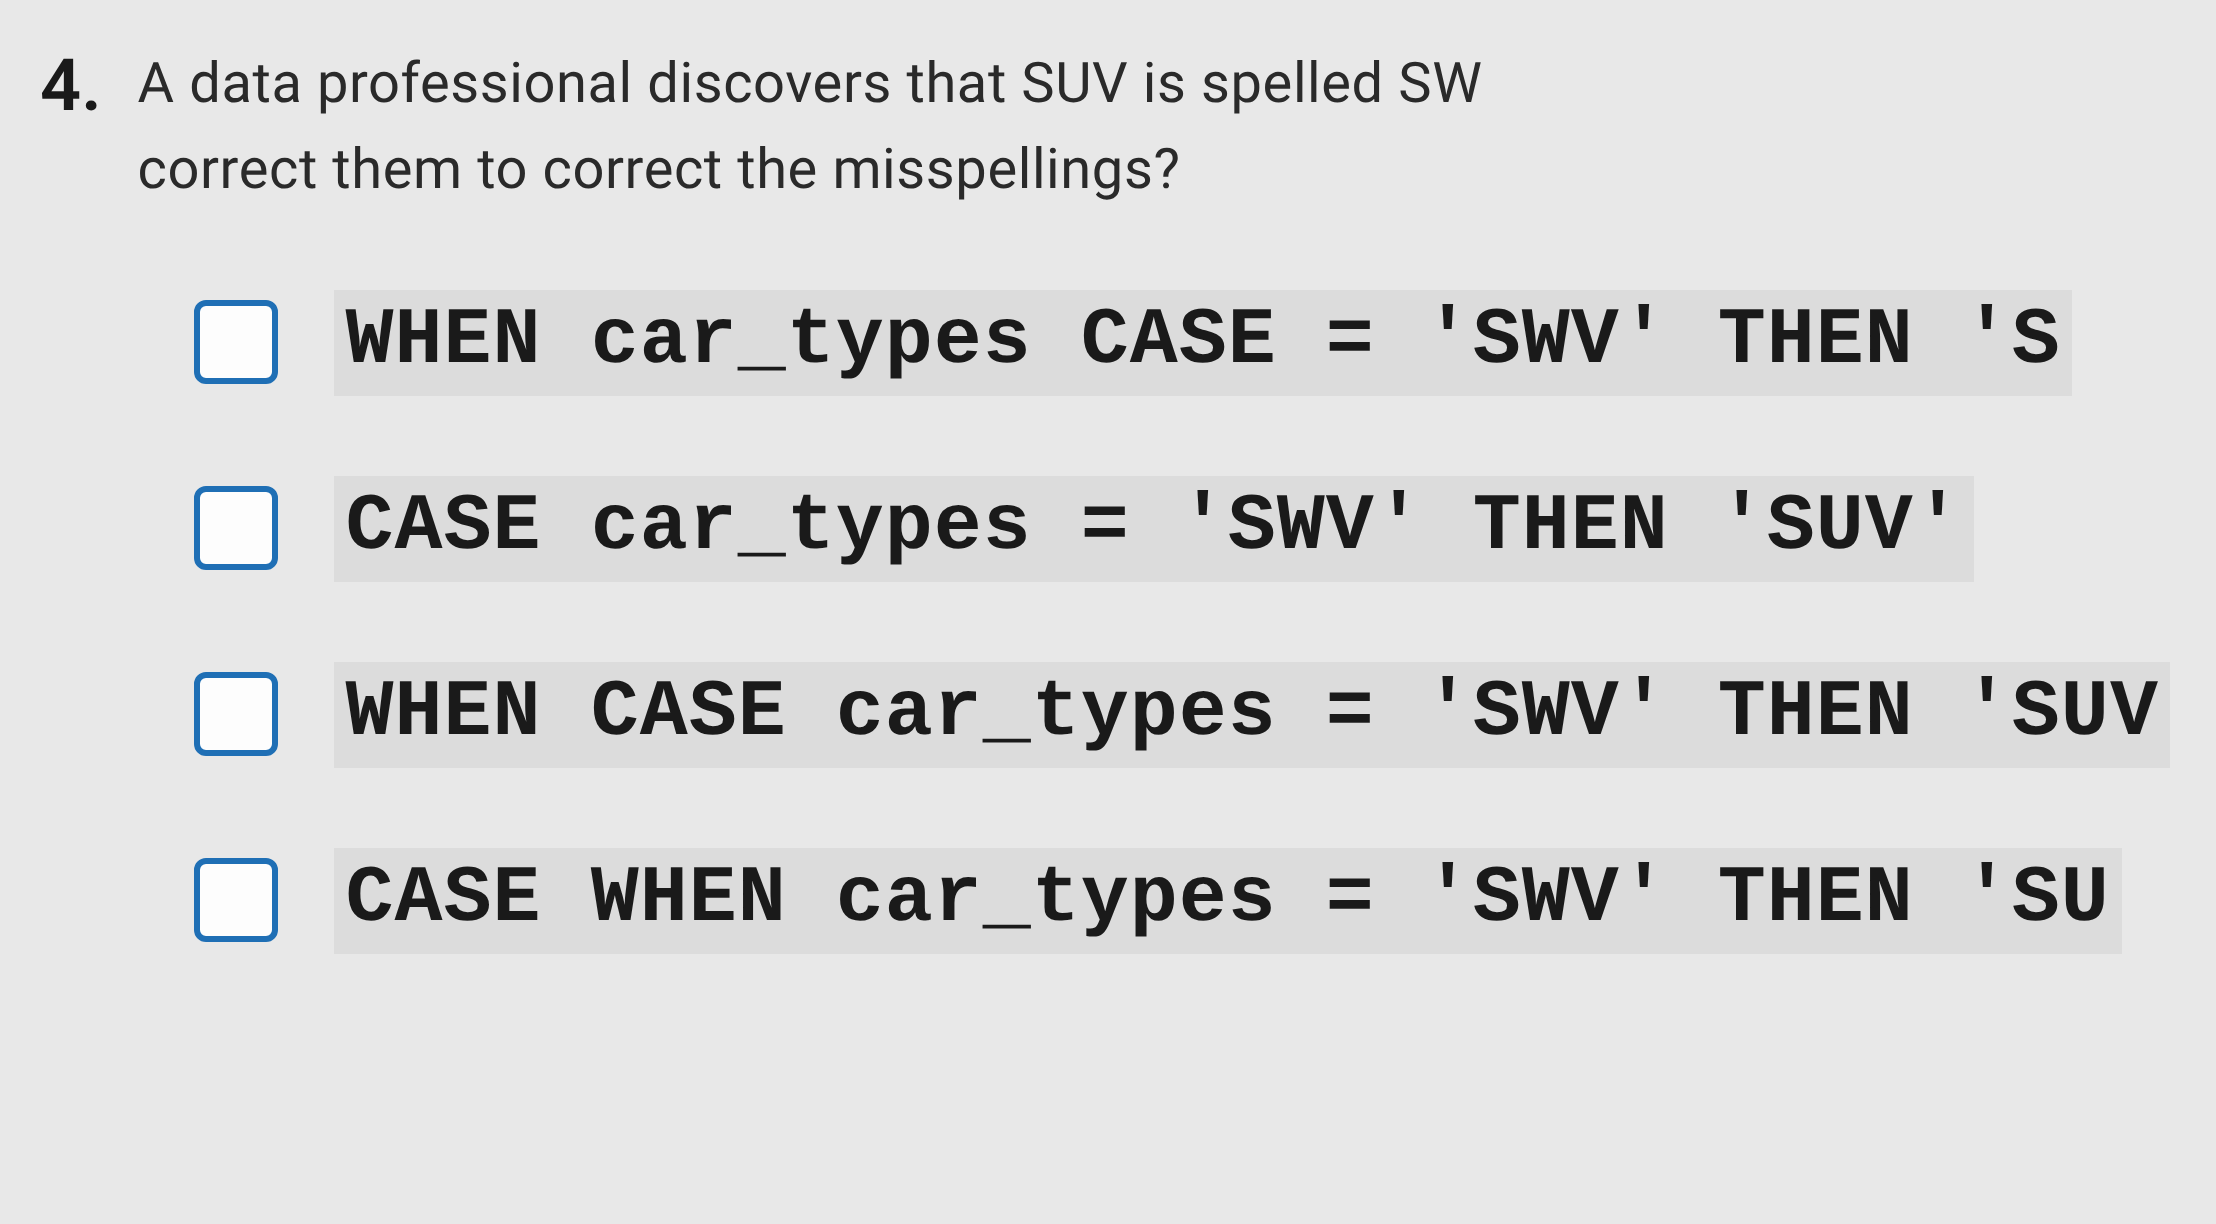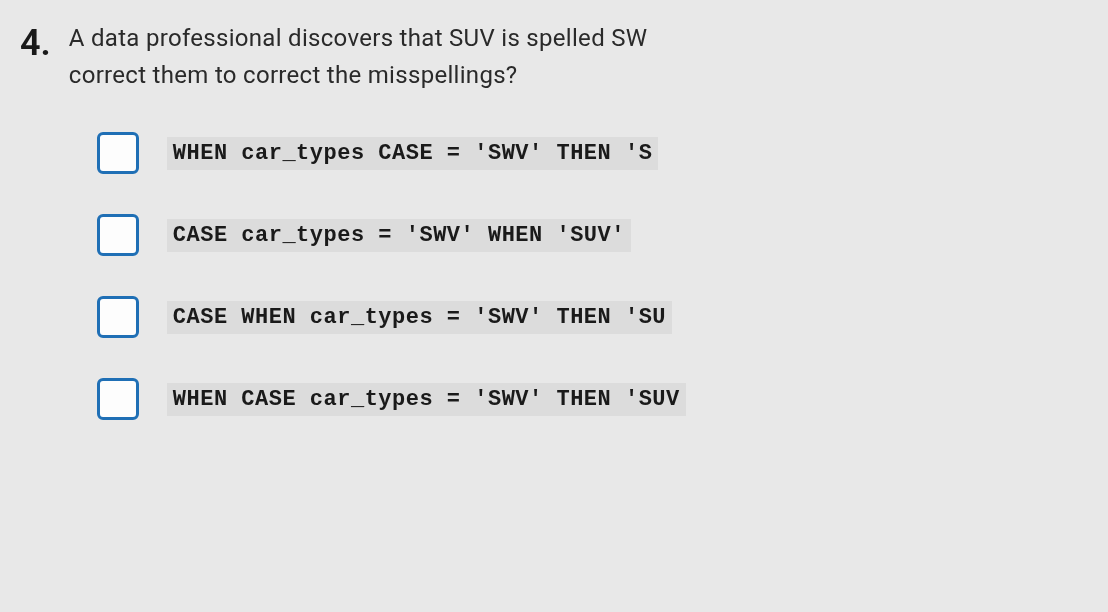--- a/index.html
+++ b/index.html
@@ -26,21 +26,21 @@
       font-weight: 600;
       color: #1a1a1a;
       margin-right: 18px;
       line-height: 1.3;
       flex-shrink: 0;
     }
     .question-content {
       flex: 1;
     }
     .question-text {
-      font-size: 24px;
+      font-size: 28px;
       color: #2a2a2a;
       line-height: 1.55;
       letter-spacing: 0.3px;
       margin-bottom: 38px;
     }
     .options {
       padding-left: 28px;
     }
     .option-row {
       display: flex;
@@ -52,21 +52,21 @@
       height: 42px;
       border: 3px solid #1f6fb5;
       border-radius: 6px;
       background: #fdfdfd;
       flex-shrink: 0;
       margin-right: 28px;
       cursor: pointer;
     }
     .option-code {
       font-family: "Courier New", Courier, monospace;
-      font-size: 22px;
+      font-size: 40px;
       font-weight: 600;
       color: #1a1a1a;
       background: #dcdcdc;
       padding: 4px 6px;
       letter-spacing: 0.5px;
       white-space: nowrap;
     }
   </style>
 </head>
 <body>
@@ -80,28 +80,28 @@
     </div>
     <div class="options">
 
       <div class="option-row">
         <div class="checkbox"></div>
         <span class="option-code">WHEN car_types CASE = 'SWV' THEN 'S</span>
       </div>
 
       <div class="option-row">
         <div class="checkbox"></div>
-        <span class="option-code">CASE car_types = 'SWV' WHEN 'SUV'</span>
+        <span class="option-code">CASE car_types = 'SWV' THEN 'SUV'</span>
+      </div>
+
+      <div class="option-row">
+        <div class="checkbox"></div>
+        <span class="option-code">WHEN CASE car_types = 'SWV' THEN 'SUV</span>
       </div>
 
       <div class="option-row">
         <div class="checkbox"></div>
         <span class="option-code">CASE WHEN car_types = 'SWV' THEN 'SU</span>
       </div>
 
-      <div class="option-row">
-        <div class="checkbox"></div>
-        <span class="option-code">WHEN CASE car_types = 'SWV' THEN 'SUV</span>
-      </div>
-
     </div>
   </div>
 </div>
 
 </body></html>

